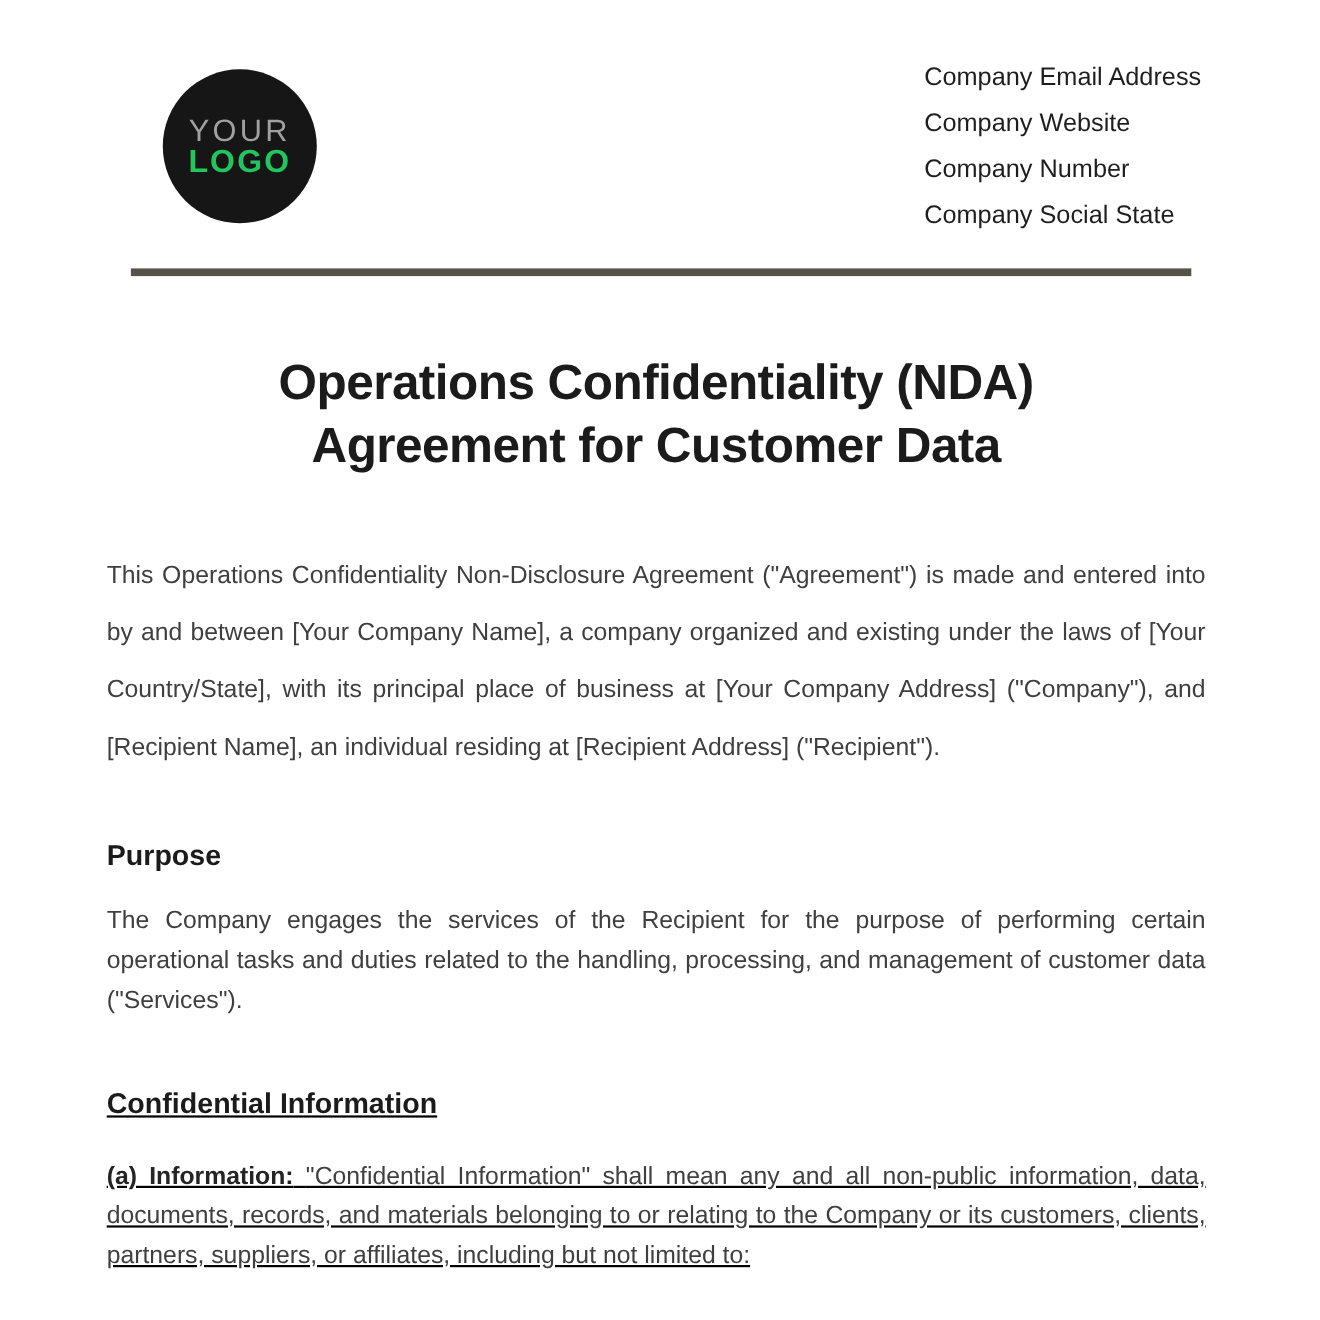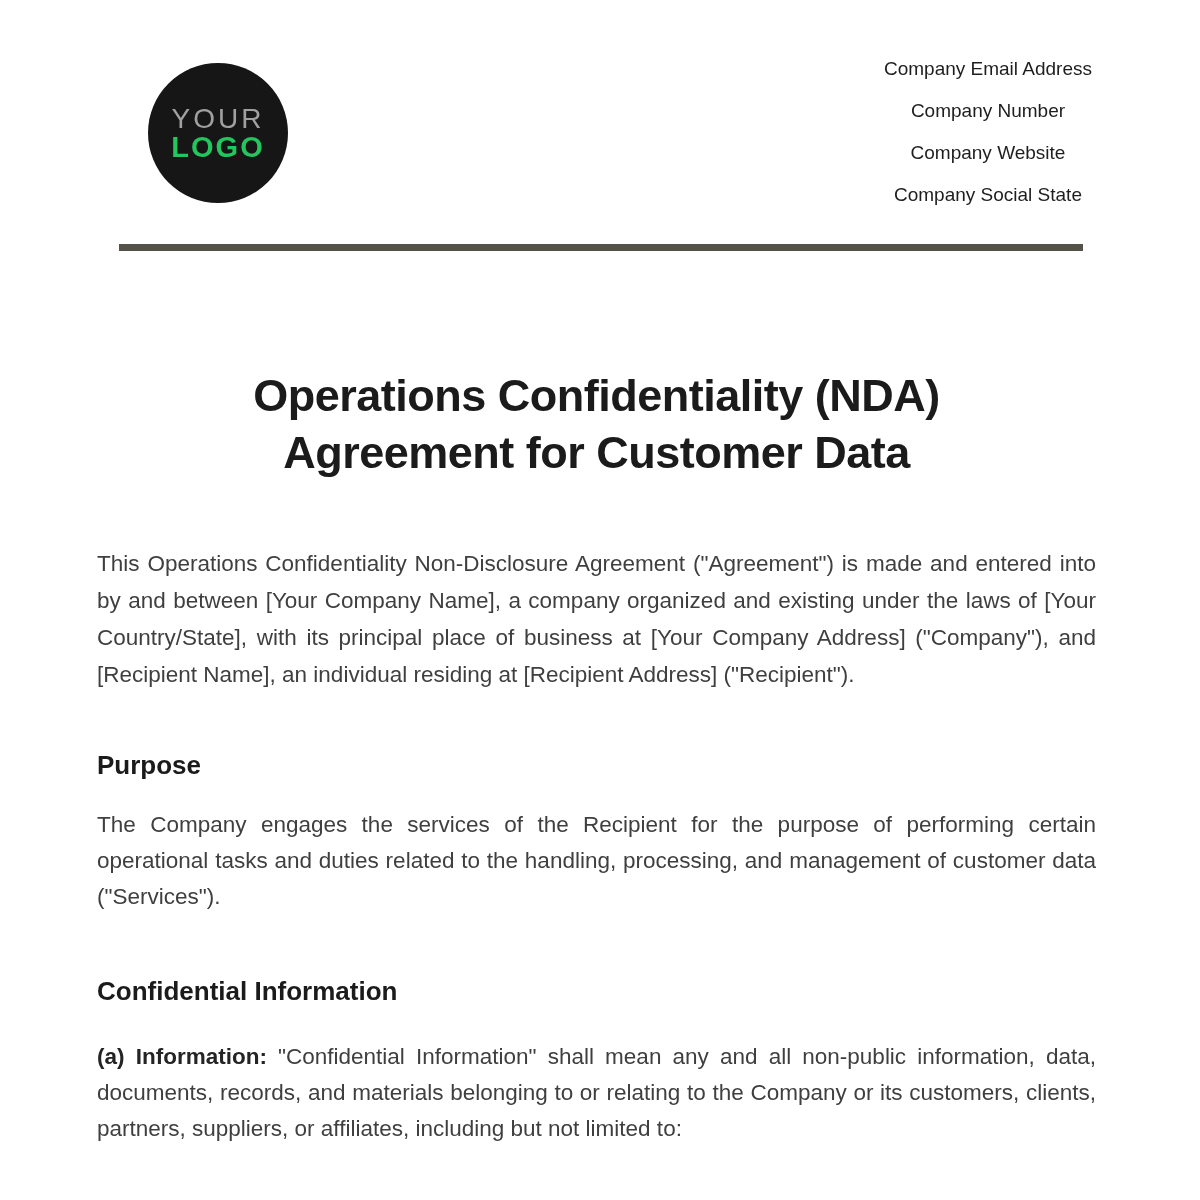--- a/index.html
+++ b/index.html
@@ -49,58 +49,59 @@
     color: #22c55e;
     font-size: 29px;
     line-height: 29px;
     letter-spacing: 2px;
     font-weight: 700;
   }
   .contact-block {
     position: absolute;
     top: 48px;
     right: 108px;
-    text-align: center;
-    font-size: 19px;
+    text-align: left;
+    font-size: 23px;
     line-height: 42px;
     color: #1e1e1e;
   }
   .header-rule {
     position: absolute;
     left: 119px;
     top: 244px;
     width: 964px;
     height: 7px;
     background: #55524a;
   }
   
   .main {
     padding: 0 104px 0 97px; 
   }
   .doc-title {
-    margin-top: 116px;
+    margin-top: 68px;
     text-align: center;
     font-size: 45px;
     line-height: 57px;
     font-weight: 700;
     color: #1b1b1b;
     letter-spacing: -0.5px;
   }
   .intro {
     margin: 64px 0 0 0;
     font-size: 22.5px;
-    line-height: 37px;
+    line-height: 52px;
     text-align: justify;
     color: #3f3f3f;
   }
   .doc-section {
     margin-top: 56px;
   }
   .doc-section--confidential {
     margin-top: 60px;
+    text-decoration: underline;
   }
   .doc-section h2 {
     margin: 0;
     font-size: 26px;
     line-height: 32px;
     font-weight: 700;
     color: #1b1b1b;
   }
   .doc-section p {
     margin: 26px 0 0 0;
@@ -122,22 +123,22 @@
 
 <div class="page">
 
   <div class="header">
     <div class="logo-circle">
       <span class="logo-your">YOUR</span>
       <span class="logo-logo">LOGO</span>
     </div>
     <div class="contact-block">
       <div>Company Email Address</div>
+      <div>Company Website</div>
       <div>Company Number</div>
-      <div>Company Website</div>
       <div>Company Social State</div>
     </div>
     <div class="header-rule"></div>
   </div>
 
   <div class="main">
 
     <div class="doc-title">
       <div>Operations Confidentiality (NDA)</div>
       <div>Agreement for Customer Data</div>

